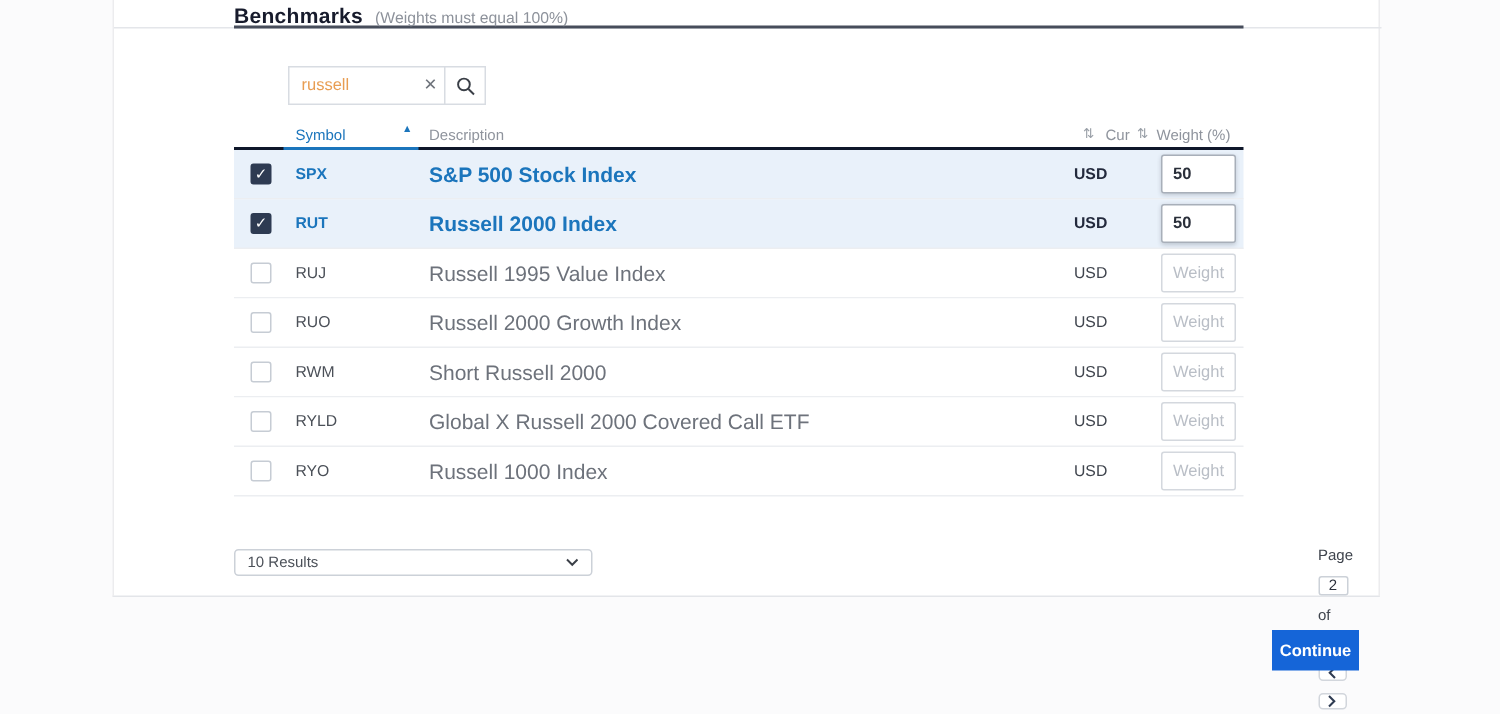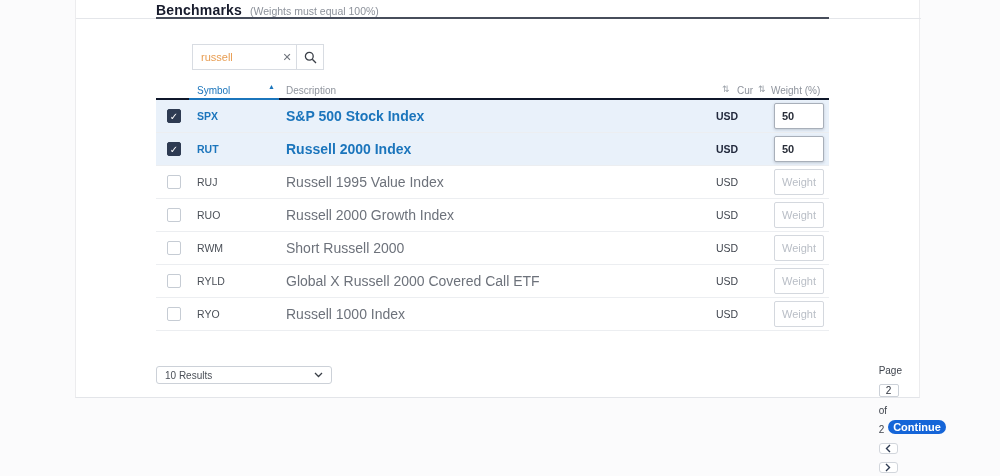--- a/index.html
+++ b/index.html
@@ -50,27 +50,27 @@
   .sym { position:absolute; left:41px; top:0; line-height:33px; font-size:10.5px; color:#4b5058; }
   .desc { position:absolute; left:130px; top:0; line-height:33px; font-size:14px; color:#6d727b; }
   .row.selected .sym, .row.selected .desc { color:#1b75bc; font-weight:bold; }
   .cur { position:absolute; left:560px; width:45px; text-align:left; line-height:33px; font-size:10.5px; color:#3f444d; }
   .row.selected .cur { color:#232a3d; font-weight:bold; }
   .weight-input { position:absolute; left:618px; top:3px; width:50px; height:26px; border:1px solid #d4d8de; border-radius:2px; font-size:11px; padding:0 7px; color:#2a2f3a; background:#fff; font-family:inherit; outline:none; }
   .weight-input::placeholder { color:#b9bec6; }
   .row.selected .weight-input { border-color:#a8afb9; box-shadow:0 1px 3px rgba(40,50,70,.22); font-weight:bold; }
 
   
-  .results-select { position:absolute; left:80px; top:366px; width:176px; height:18px; border:1px solid #ccd1d8; border-radius:3px; background:#fff; font-size:10px; color:#4b5058; display:flex; align-items:center; justify-content:space-between; padding:0 8px; cursor:pointer; }
+  .results-select { position:absolute; left:80px; top:366px; width:239px; height:18px; border:1px solid #ccd1d8; border-radius:3px; background:#fff; font-size:10px; color:#4b5058; display:flex; align-items:center; justify-content:space-between; padding:0 8px; cursor:pointer; }
   .pagination { position:absolute; right:17px; top:365px; height:20px; display:flex; align-items:flex-start; gap:8px; font-size:10px; color:#3f444d;flex-direction:column; }
   .page-input { width:20px; height:18px; border:1px solid #ccd1d8; border-radius:2px; text-align:center; font-size:10px; color:#2a2f3a; font-family:inherit; outline:none; }
   .pg-btn { width:19px; height:19px; border:1px solid #d2d6dc; border-radius:3px; background:#fff; cursor:pointer; display:flex; align-items:center; justify-content:center; padding:0; }
 
   
-  .continue-btn { position:absolute; left:848px; top:420px; width:58px; height:14px; border:none; border-radius:12px; background:#1565d8; color:#fff; font-size:11px; font-weight:bold; cursor:pointer; font-family:inherit;margin-left:40px; }
+  .continue-btn { position:absolute; left:848px; top:420px; width:58px; height:27px; border:none; border-radius:0; background:#1565d8; color:#fff; font-size:11px; font-weight:bold; cursor:pointer; font-family:inherit; }
 </style>
 </head>
 <body>
 
 <div class="card">
   <div class="topline"></div>
   <div class="heading-underline"></div>
 
   <div class="heading-row">
     <span class="page-title">Benchmarks</span>

